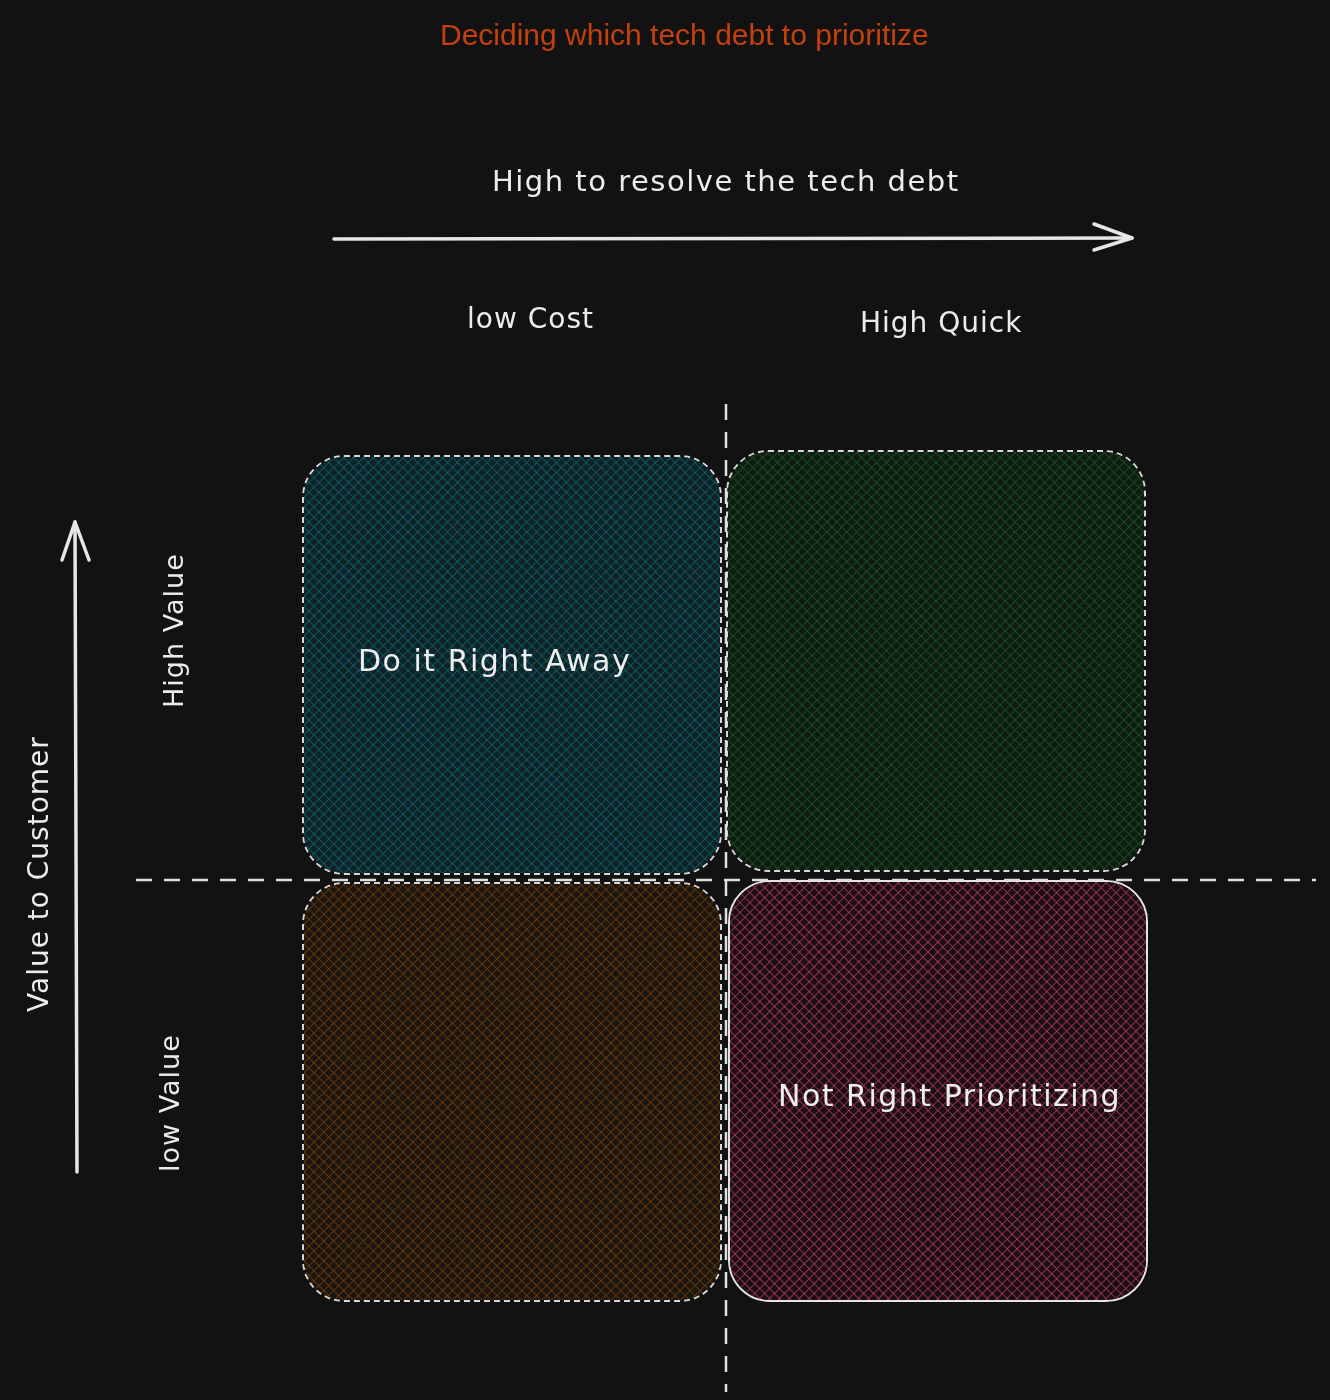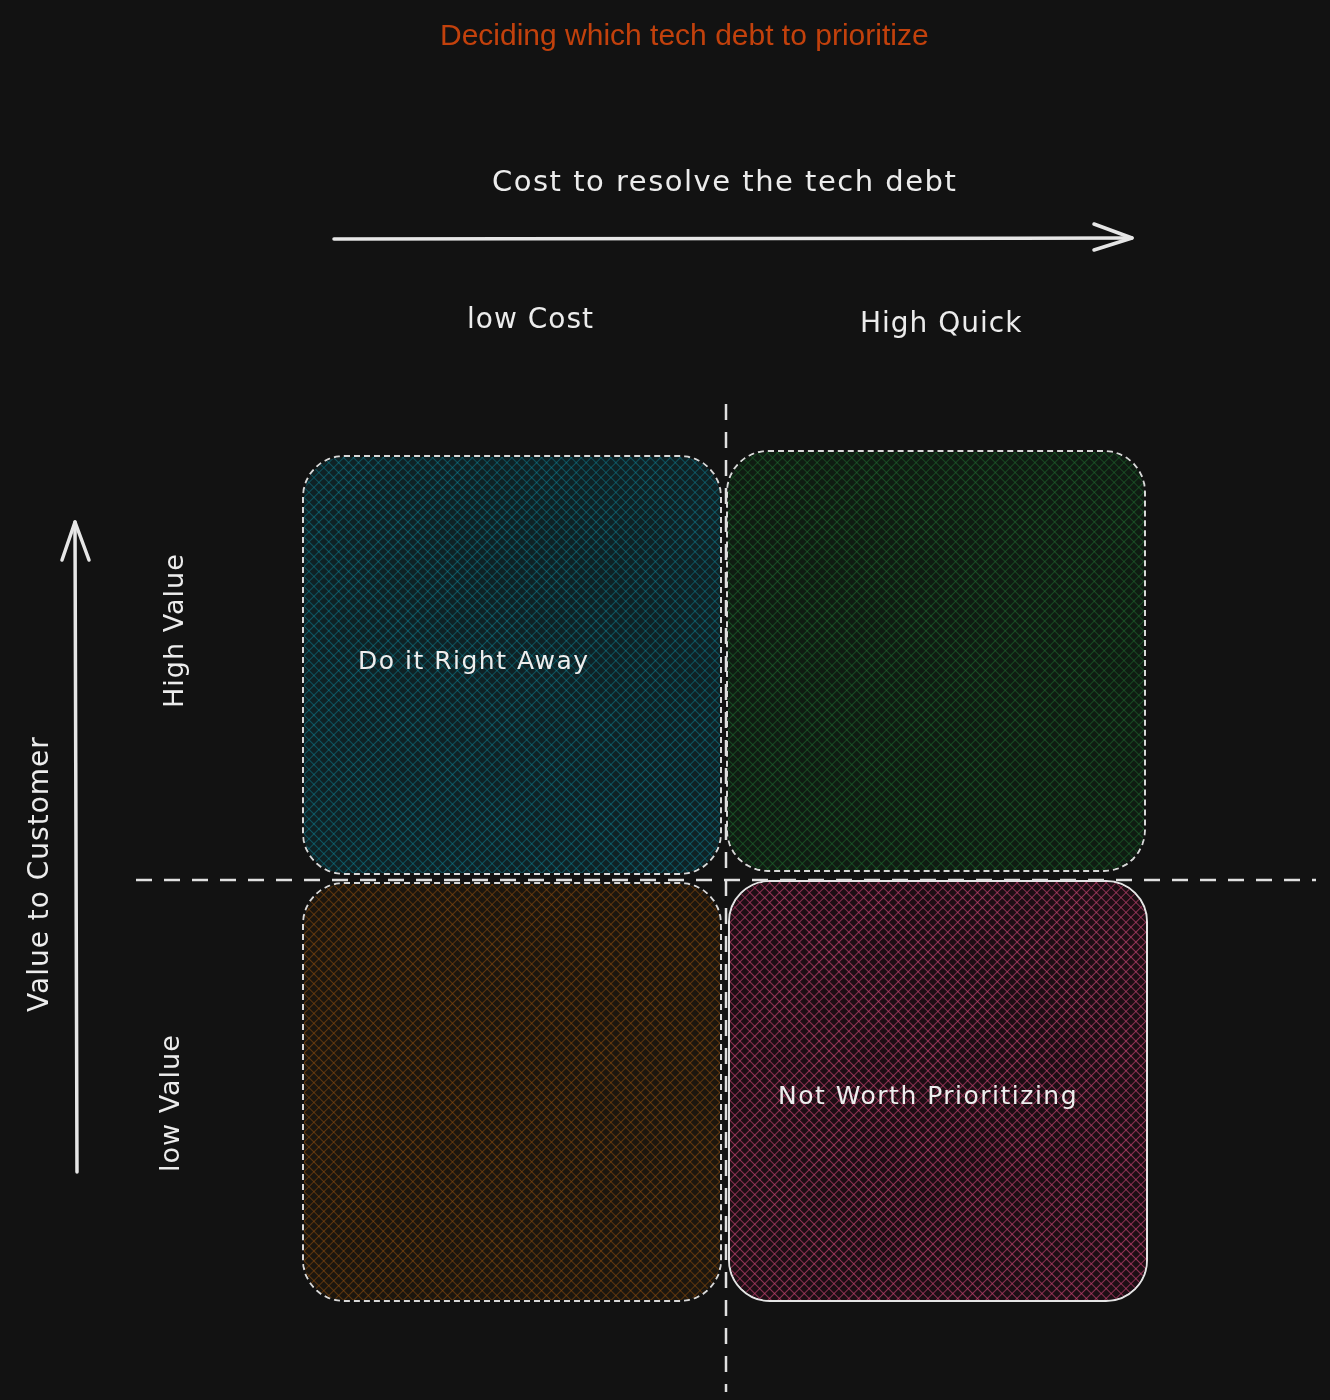--- a/index.html
+++ b/index.html
@@ -67,37 +67,37 @@
     border-radius: 42px;
     box-sizing: border-box;
     overflow: hidden;
   }
   .quad .hatch {
     position: absolute;
     inset: 0;
   }
   .quad-label {
     position: absolute;
-    font-size: 25px;
+    font-size: 30px;
     color: #eeeeee;
     letter-spacing: 1.5px;
     line-height: 40px;
     z-index: 2;
   }
   .q-teal { left: 302px; top: 455px; width: 420px; height: 420px; border: 2.5px dashed #d8d8d8; }
   .q-green { left: 726px; top: 450px; width: 420px; height: 422px; border: 2.5px dashed #d8d8d8; }
   .q-brown { left: 302px; top: 882px; width: 420px; height: 420px; border: 2.5px dashed #d8d8d8; }
   .q-pink { left: 728px; top: 880px; width: 420px; height: 422px; border: 2.5px solid #e4e4e4; }
 </style>
 </head>
 <body>
 
 <div class="title">Deciding which tech debt to prioritize</div>
 
-<div class="hand x-axis-label">Cost to resolve the tech debt</div>
+<div class="hand x-axis-label">High to resolve the tech debt</div>
 
 <div class="hand col-label" style="left:434px; top:302px;margin-left:33px;">low Cost</div>
 <div class="hand col-label" style="left:860px; top:306px;">High Quick</div>
 
 <div class="hand y-axis-label">Value to Customer</div>
 
 <div class="hand row-label" style="left:158px; top:708px;">High Value</div>
 <div class="hand row-label" style="left:154px; top:1172px;">low Value</div>
 
 <div class="quad q-teal">
@@ -146,21 +146,21 @@
   <svg class="hatch" width="100%" height="100%">
     <defs>
       <pattern id="hatch-pink" width="7" height="7" patternUnits="userSpaceOnUse" patternTransform="rotate(45)">
         <rect width="7" height="7" fill="#1d0e14"></rect>
         <line x1="0" y1="0" x2="0" y2="7" stroke="#c2426f" stroke-width="1.4" stroke-opacity="0.95"></line>
         <line x1="0" y1="0" x2="7" y2="0" stroke="#c2426f" stroke-width="1.4" stroke-opacity="0.95"></line>
       </pattern>
     </defs>
     <rect width="100%" height="100%" fill="url(#hatch-pink)"></rect>
   </svg>
-  <div class="hand quad-label" style="left:48px; top:194px;">Not Worth Prioritizing</div>
+  <div class="hand quad-label" style="left:48px; top:194px;">Not Right Prioritizing</div>
 </div>
 
 <svg class="overlay" width="1330" height="1400">
 
   <g>
     <line x1="334" y1="239" x2="1132" y2="238" stroke="#e6e6e6" stroke-width="3.5" stroke-linecap="round"></line>
     <polyline points="1094,224 1132,238 1094,250" fill="none" stroke="#e6e6e6" stroke-width="3.5" stroke-linecap="round" stroke-linejoin="round"></polyline>
   </g>
 
   <g>

